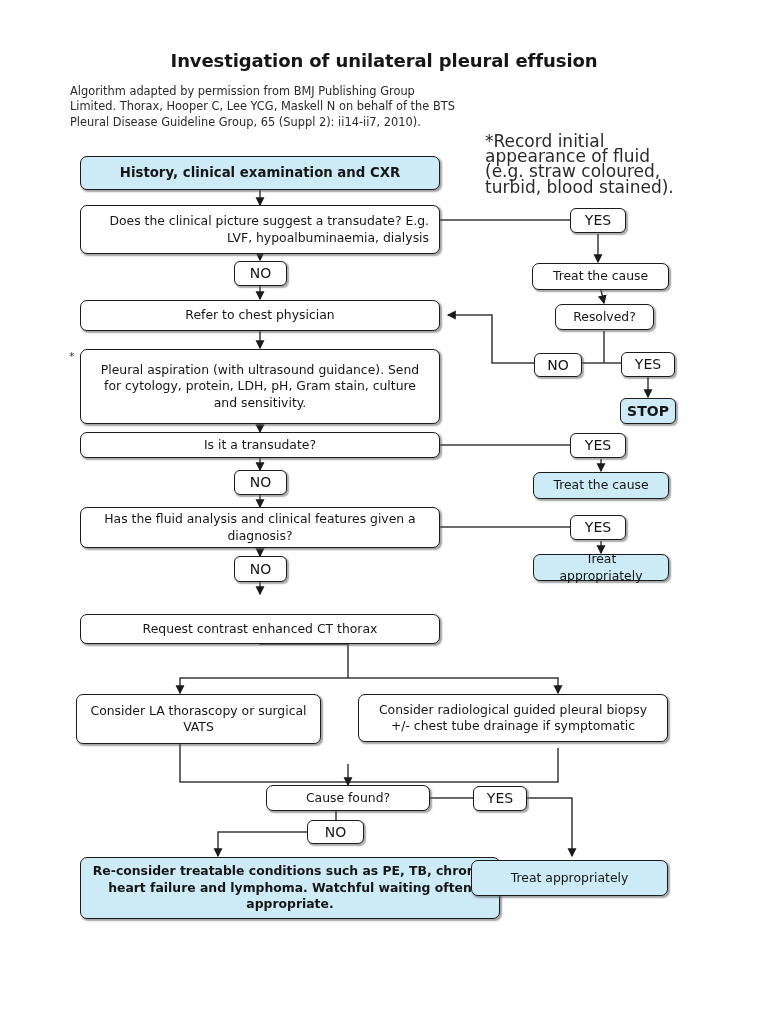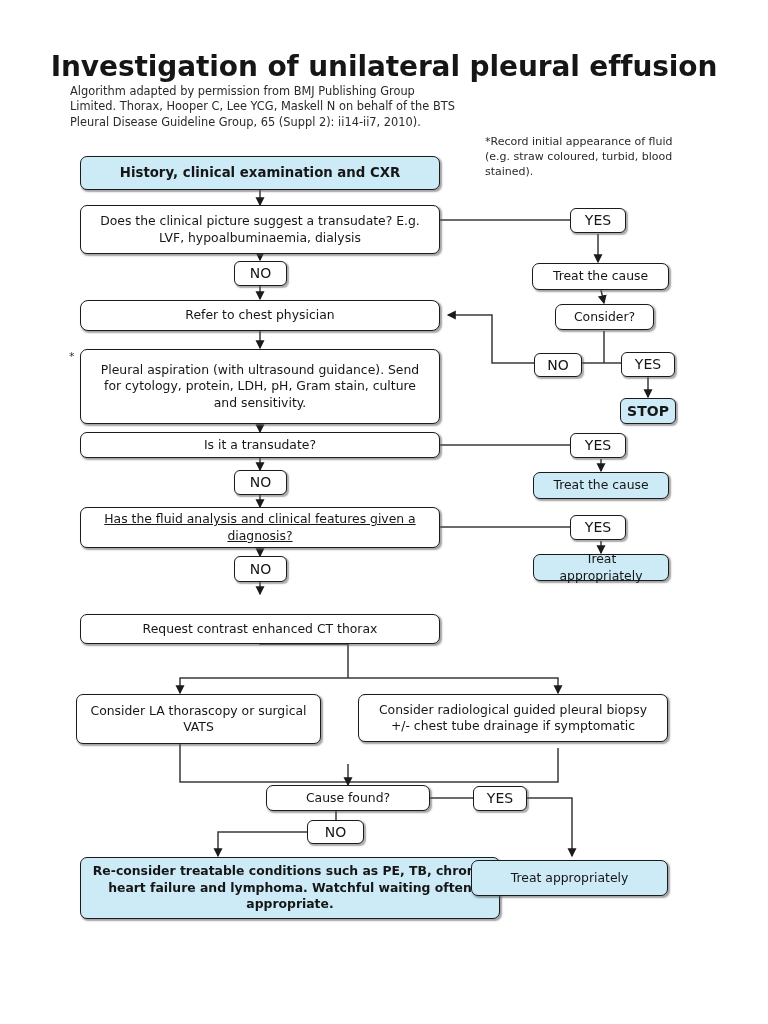--- a/index.html
+++ b/index.html
@@ -6,29 +6,29 @@
   body{
     width:768px;height:1024px;position:relative;overflow:hidden;
     font-family:"DejaVu Sans","Liberation Sans",sans-serif;
     color:#161616;
   }
   #canvas{position:absolute;left:0;top:0;width:768px;height:1024px;}
   svg#wires{position:absolute;left:0;top:0;width:768px;height:1024px;pointer-events:none;}
 
   .title{
     position:absolute;left:0;top:50px;width:768px;text-align:center;
-    font-size:28px;font-weight:bold;letter-spacing:-0.1px;
+    font-size:18px;font-weight:bold;letter-spacing:-0.1px;
   }
   .credit{
     position:absolute;left:70px;top:84px;width:390px;
     font-size:11.4px;line-height:15.3px;color:#2a2a2a;
   }
   .note{
     position:absolute;left:485px;top:134px;width:205px;
-    font-size:11px;line-height:15.2px;color:#2a2a2a;
+    font-size:17px;line-height:15.2px;color:#2a2a2a;
   }
   .asterisk{
     position:absolute;left:69px;top:350px;font-size:11px;color:#333;
   }
 
   .node{
     position:absolute;box-sizing:border-box;
     border:1.3px solid #1b1b1b;border-radius:7px;background:#ffffff;
     display:flex;align-items:center;justify-content:center;text-align:center;
     font-size:12.4px;line-height:16.4px;padding:2px 10px;
@@ -113,45 +113,45 @@
       <path d="M336,811 L336,821"></path>
 
       <path d="M307,832 L218,832 L218,856" marker-end="url(#ah)"></path>
     </g>
   </svg>
 
   <div class="node blue hdr" style="left:80px;top:156px;width:360px;height:34px;">
     <span>History, clinical examination and CXR</span>
   </div>
 
-  <div class="node" style="left:80px;top:205px;width:360px;height:49px;">
+  <div class="node" style="left:80px;top:205px;width:360px;height:49px;text-align:right;">
     <span>Does the clinical picture suggest a transudate? E.g. LVF, hypoalbuminaemia, dialysis</span>
   </div>
 
   <div class="node small" style="left:234px;top:261px;width:53px;height:25px;">
     <span>NO</span>
   </div>
 
-  <div class="node" style="left:80px;top:300px;width:360px;height:31px;border-radius:8px;">
+  <div class="node" style="left:80px;top:300px;width:360px;height:31px;">
     <span>Refer to chest physician</span>
   </div>
 
   <div class="node" style="left:80px;top:349px;width:360px;height:75px;">
     <span>Pleural aspiration (with ultrasound guidance). Send for cytology, protein, LDH, pH, Gram stain, culture and sensitivity.</span>
   </div>
 
   <div class="node" style="left:80px;top:432px;width:360px;height:26px;">
     <span>Is it a transudate?</span>
   </div>
 
   <div class="node small" style="left:234px;top:470px;width:53px;height:25px;">
     <span>NO</span>
   </div>
 
-  <div class="node" style="left:80px;top:507px;width:360px;height:41px;text-decoration:underline;">
+  <div class="node" style="left:80px;top:507px;width:360px;height:41px;">
     <span>Has the fluid analysis and clinical features given a diagnosis?</span>
   </div>
 
   <div class="node small" style="left:234px;top:556px;width:53px;height:26px;">
     <span>NO</span>
   </div>
 
   <div class="node" style="left:80px;top:594px;width:360px;height:30px;margin-top:20px;">
     <span>Request contrast enhanced CT thorax</span>
   </div>
@@ -186,21 +186,21 @@
 
   <div class="node small" style="left:570px;top:208px;width:56px;height:25px;">
     <span>YES</span>
   </div>
 
   <div class="node" style="left:532px;top:263px;width:137px;height:27px;">
     <span>Treat the cause</span>
   </div>
 
   <div class="node" style="left:555px;top:304px;width:99px;height:26px;">
-    <span>Consider?</span>
+    <span>Resolved?</span>
   </div>
 
   <div class="node small" style="left:534px;top:353px;width:48px;height:24px;">
     <span>NO</span>
   </div>
 
   <div class="node small" style="left:621px;top:352px;width:54px;height:25px;">
     <span>YES</span>
   </div>
 

